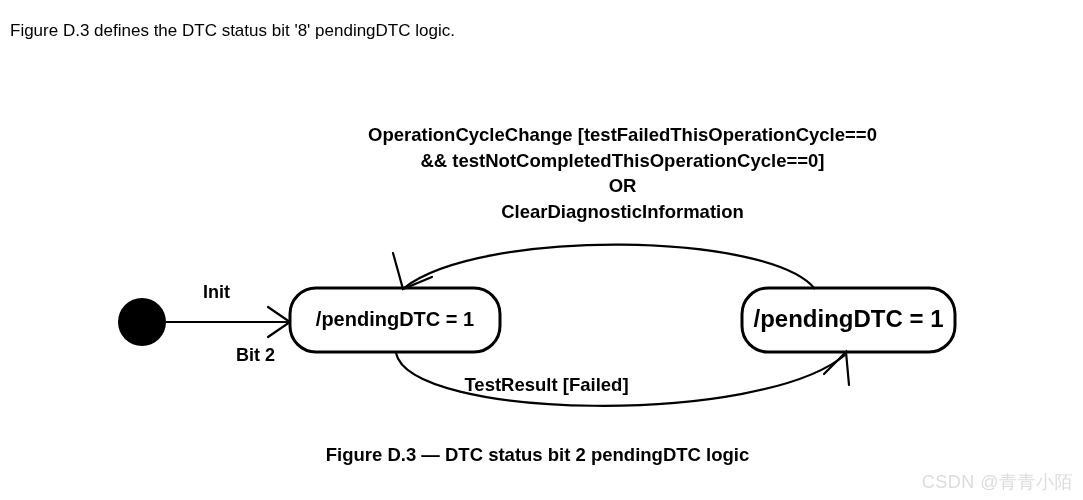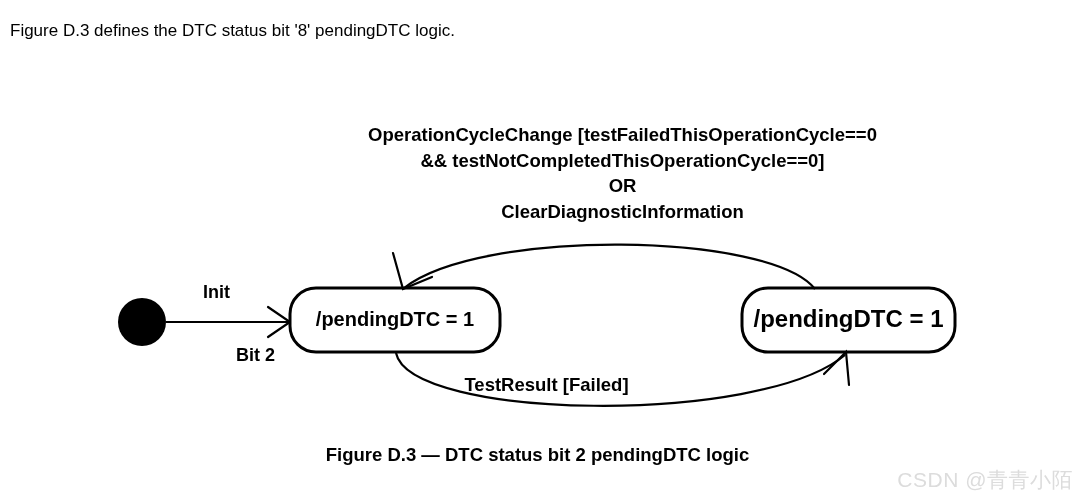--- a/index.html
+++ b/index.html
@@ -118,21 +118,21 @@
     font-size: 18.5px;
     line-height: 24px;
     transform: translateX(-4px);
   }
 
   
   #watermark {
     position: absolute;
     right: 10px;
     bottom: 6px;
-    font-size: 21px;
+    font-size: 18px;
     color: #dcdcdc;
     letter-spacing: 0.5px;
     white-space: nowrap;
     font-weight: 400;
     user-select: none;
   }
 </style>
 </head>
 <body>
 

